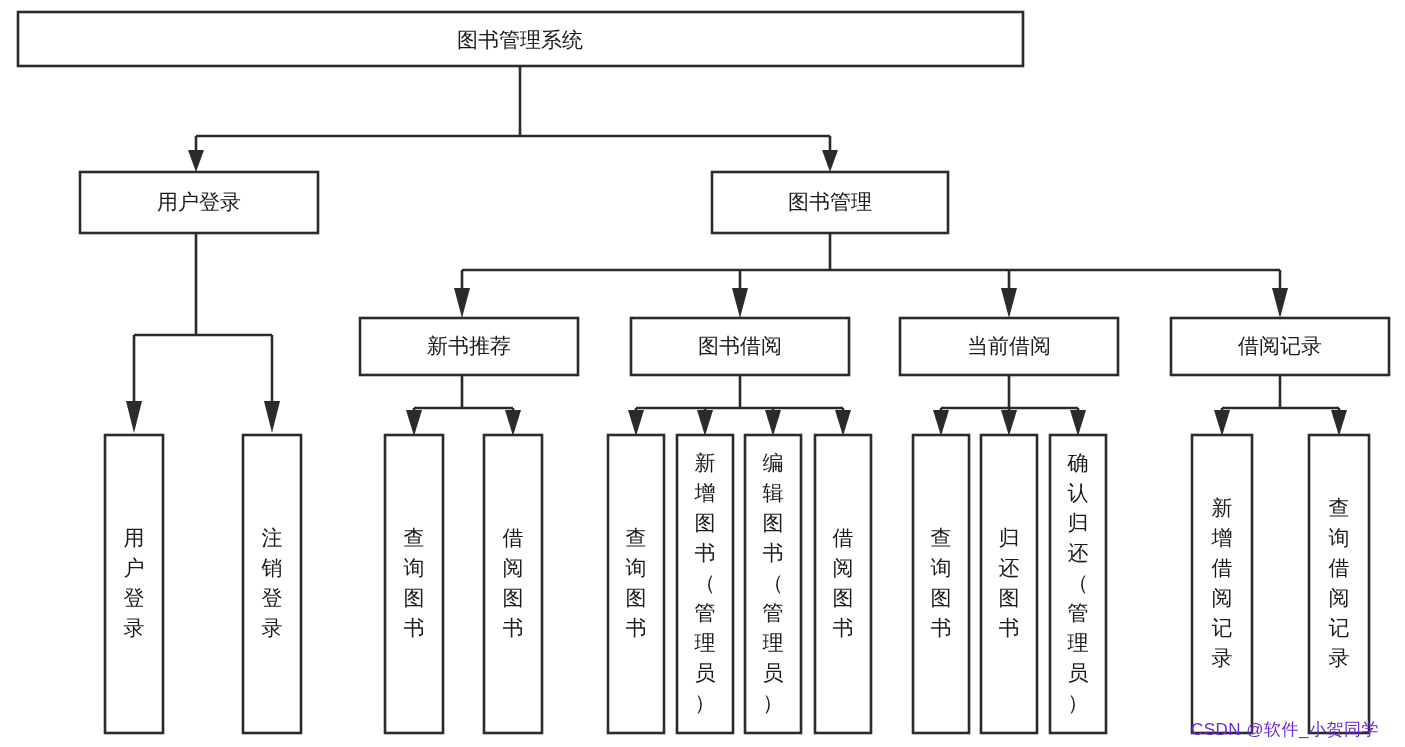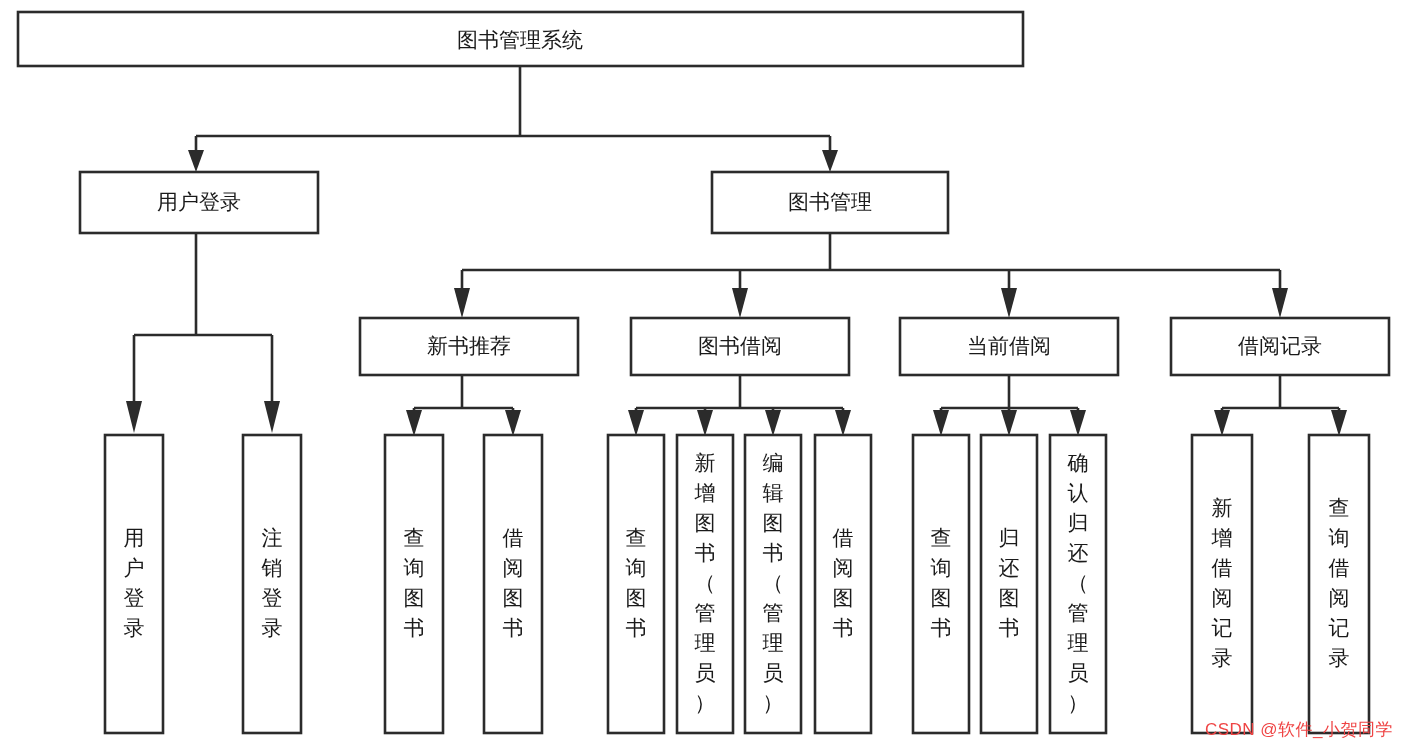--- a/index.html
+++ b/index.html
@@ -50,25 +50,25 @@
     dominant-baseline: middle;
   }
   .node-label-vertical {
     font-family: "Liberation Sans", "DejaVu Sans", sans-serif;
     fill: #1a1a1a;
     font-size: 21px;
     text-anchor: middle;
   }
   .watermark {
     position: absolute;
-    right: 12px;
+    right: 26px;
     bottom: 6px;
     font-family: "Liberation Sans", "DejaVu Sans", sans-serif;
     font-size: 17px;
-    color: #ef4444;
+    color: #6d28d9;
     letter-spacing: 0.5px;
     white-space: nowrap;
     user-select: none;
   }
 </style>
 </head>
 <body>
 
 <div id="diagram-root">
 

